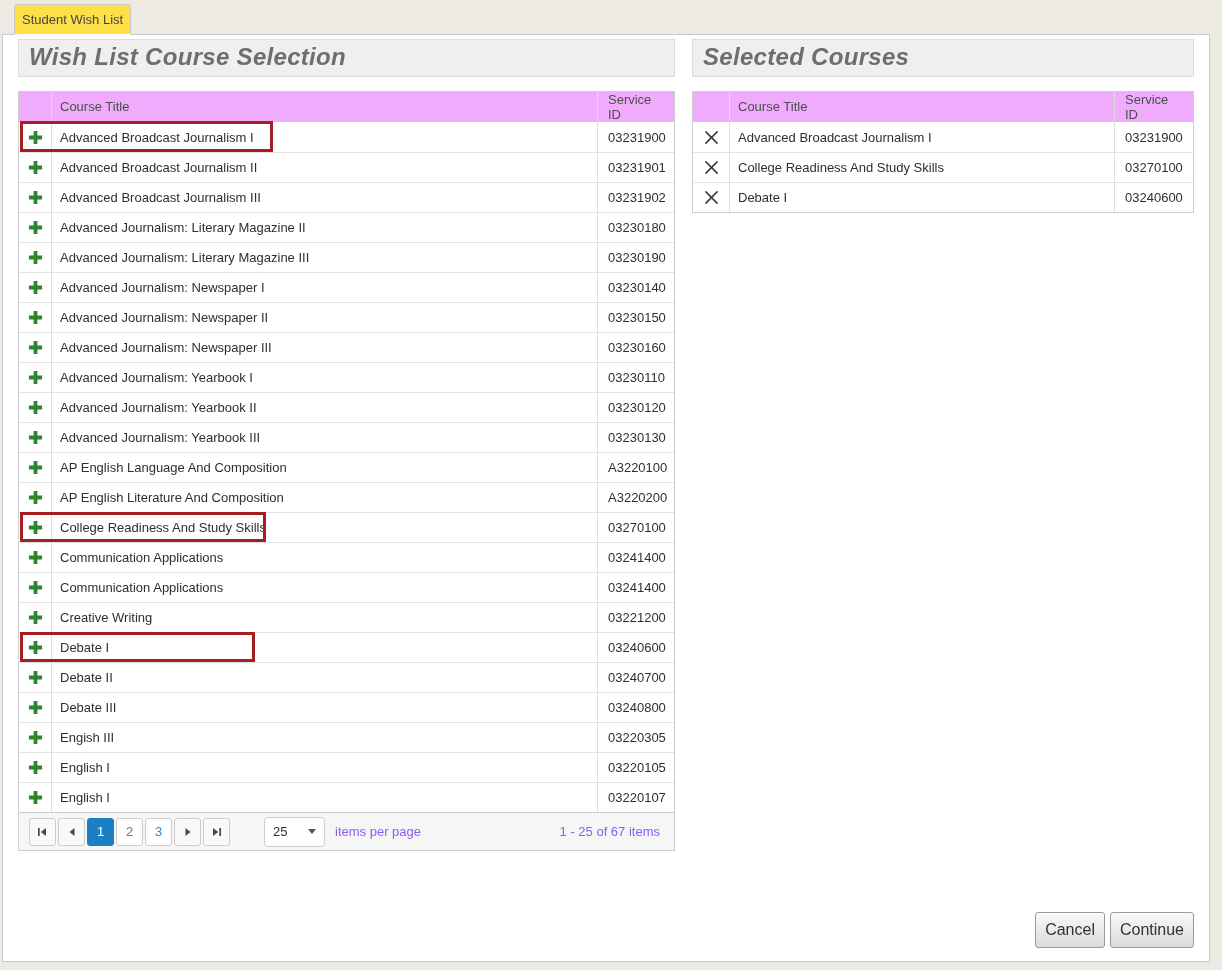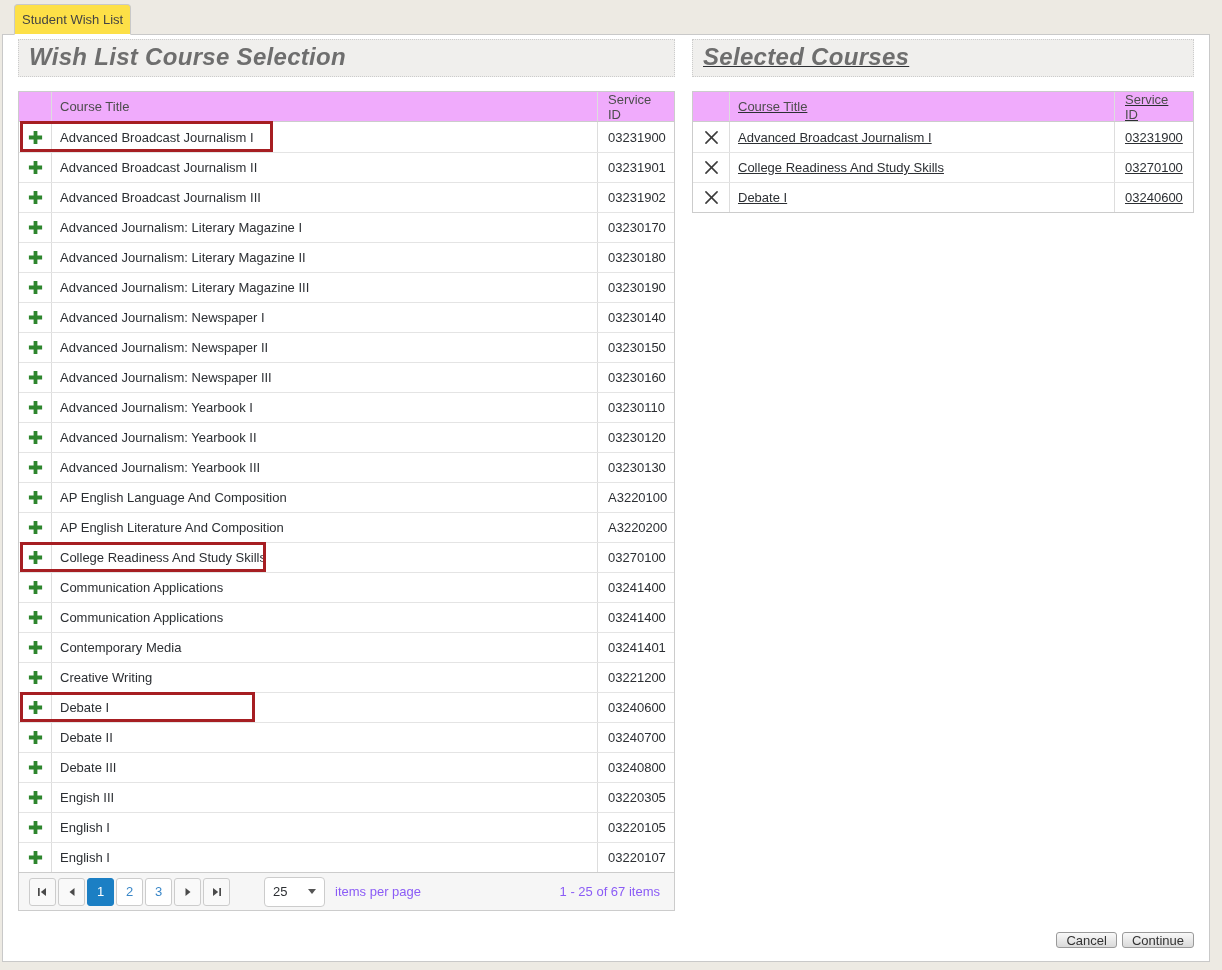--- a/index.html
+++ b/index.html
@@ -22,21 +22,21 @@
   }
   
   .main {
     position:relative; margin:0 12px 0 2px; height:928px;
     background:#fff; border:1px solid #c9c9c9;
     padding:4px 15px 13px 15px;
     display:flex; flex-direction:column;
   }
   .panels { display:flex; gap:17px; align-items:flex-start; }
   .panel-left { width:657px; flex:none; }
-  .panel-right { flex:1;text-decoration:underline; }
+  .panel-right { flex:1; }
   .section-header {
     background:#f0efed; border:1px dotted #cccccc;
     padding:1px 10px 3px 10px; margin-bottom:14px;
   }
   .section-title {
     font-size:24px; font-weight:bold; font-style:italic;
     color:#6e6e6e; line-height:32px; letter-spacing:0.3px;
   }
   
   .grid { border:1px solid #cccccc; background:#fff; }
@@ -84,24 +84,24 @@
     width:0; height:0;
     border-left:4px solid transparent; border-right:4px solid transparent;
     border-top:5px solid #555;
   }
   .muted { color:#8b5cf6; }
   .items-label { margin-left:10px; }
   .range-label { margin-left:auto; padding-right:4px; }
   
   .footer { margin-top:auto; display:flex; justify-content:flex-end; gap:5px; }
   .btn {
-    height:16px; padding:0 9px;
+    height:36px; padding:0 9px;
     background:linear-gradient(#f9f9f9,#dadada);
     border:1px solid #9a9a9a; border-radius:3px;
-    color:#333; font-size:13px; font-family:"Liberation Sans", sans-serif;
+    color:#333; font-size:16px; font-family:"Liberation Sans", sans-serif;
     cursor:pointer;
   }
 </style>
 </head>
 <body>
 
 <div class="tab-strip">
   <div class="tab">
     <span>Student Wish List</span>
   </div>
@@ -165,36 +165,20 @@
     </div>
     <div class="cell col-title">
                 <span class="row-title">Advanced Broadcast Journalism III</span>
               </div>
     <div class="cell col-id">
                 <span class="row-id">03231902</span>
               </div>
 
   </div>
 
-  <div class="grid-row">
-    <div class="cell col-icon">
-      <span class="icon">
-        <svg width="17" height="17" viewBox="0 0 18 18">
-                    <path d="M7 2h4v5h5v4h-5v5H7v-5H2V7h5z" fill="#2d862d"></path>
-                  </svg>
-      </span>
-    </div>
-    <div class="cell col-title">
-                <span class="row-title">Advanced Journalism: Literary Magazine I</span>
-              </div>
-    <div class="cell col-id">
-                <span class="row-id">03230170</span>
-              </div>
-
-  </div>
 
   <div class="grid-row">
     <div class="cell col-icon">
       <span class="icon">
         <svg width="17" height="17" viewBox="0 0 18 18">
                     <path d="M7 2h4v5h5v4h-5v5H7v-5H2V7h5z" fill="#2d862d"></path>
                   </svg>
       </span>
     </div>
     <div class="cell col-title">
@@ -403,36 +387,20 @@
     </div>
     <div class="cell col-title">
                 <span class="row-title">Communication Applications</span>
               </div>
     <div class="cell col-id">
                 <span class="row-id">03241400</span>
               </div>
 
   </div>
 
-  <div class="grid-row">
-    <div class="cell col-icon">
-      <span class="icon">
-        <svg width="17" height="17" viewBox="0 0 18 18">
-                    <path d="M7 2h4v5h5v4h-5v5H7v-5H2V7h5z" fill="#2d862d"></path>
-                  </svg>
-      </span>
-    </div>
-    <div class="cell col-title">
-                <span class="row-title">Contemporary Media</span>
-              </div>
-    <div class="cell col-id">
-                <span class="row-id">03241401</span>
-              </div>
-
-  </div>
 
   <div class="grid-row">
     <div class="cell col-icon">
       <span class="icon">
         <svg width="17" height="17" viewBox="0 0 18 18">
                     <path d="M7 2h4v5h5v4h-5v5H7v-5H2V7h5z" fill="#2d862d"></path>
                   </svg>
       </span>
     </div>
     <div class="cell col-title">

